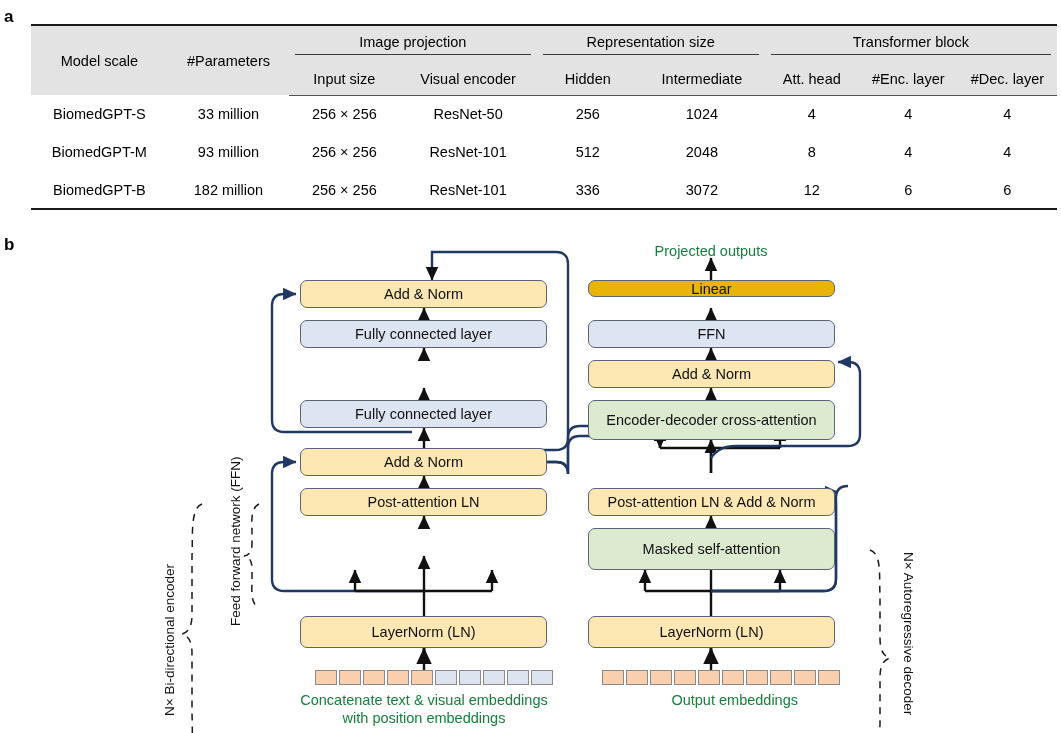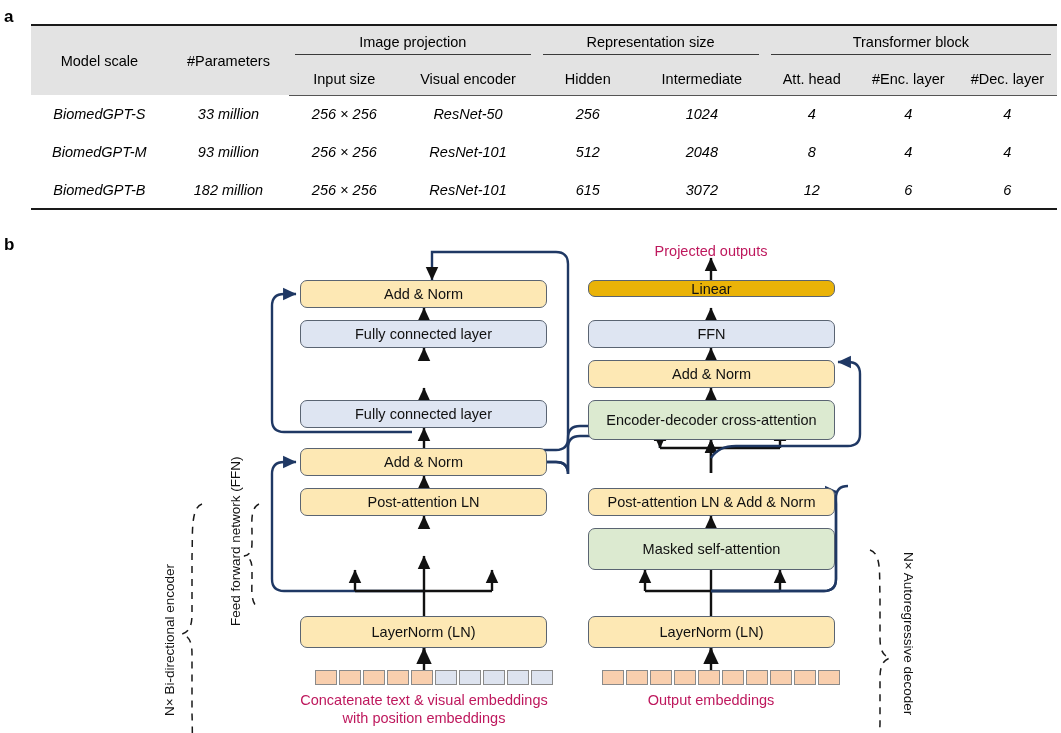--- a/index.html
+++ b/index.html
@@ -62,21 +62,21 @@
   }
   th.sub {
     height: 32px;
     background: #e3e3e3;
     padding-bottom: 4px;
   }
   th.rowspan2 {
     background: #e3e3e3;
     height: 61px;
   }
-  td.cell { height: 38px; font-style: italic; }
+  td.cell { height: 38px; }
   .c-model { width: 142px; }
   .c-param { width: 125px; }
   .c-input { width: 118px; }
   .c-enc   { width: 145px; }
   .c-hid   { width: 108px; }
   .c-int   { width: 130px; }
   .c-att   { width: 100px; }
   .c-encl  { width: 105px; }
   .c-decl  { width: 105px; }
 
@@ -115,21 +115,21 @@
   }
   .tok {
     width: 22px;
     height: 15px;
     border: 1px solid #8a8a8a;
   }
   .cap {
     position: absolute;
     font-size: 14.5px;
     text-align: center;
-    color: #be185d;
+    color: #15803d;
     line-height: 18px;
     z-index: 3;
   }
   .rot-label {
     position: absolute;
     font-size: 13.5px;
     color: #111;
     white-space: nowrap;
     transform-origin: 0 0;
     z-index: 3;
@@ -188,21 +188,21 @@
         <td class="cell">2048</td>
         <td class="cell">8</td>
         <td class="cell">4</td>
         <td class="cell">4</td>
       </tr>
       <tr>
         <td class="cell botline">BiomedGPT-B</td>
         <td class="cell botline">182 million</td>
         <td class="cell botline">256 × 256</td>
         <td class="cell botline">ResNet-101</td>
-        <td class="cell botline">615</td>
+        <td class="cell botline">336</td>
         <td class="cell botline">3072</td>
         <td class="cell botline">12</td>
         <td class="cell botline">6</td>
         <td class="cell botline">6</td>
       </tr>
     </tbody>
   </table>
 </div>
 
 <div id="diagram">
@@ -383,19 +383,19 @@
     <span class="tok" style="background:#f9cfae;"></span>
     <span class="tok" style="background:#f9cfae;"></span>
     <span class="tok" style="background:#f9cfae;"></span>
     <span class="tok" style="background:#f9cfae;"></span>
     <span class="tok" style="background:#f9cfae;"></span>
     <span class="tok" style="background:#f9cfae;"></span>
     <span class="tok" style="background:#f9cfae;"></span>
     <span class="tok" style="background:#f9cfae;"></span>
   </div>
 
-  <div class="cap" style="left:601px; top:455px; width:220px;">Output embeddings</div>
+  <div class="cap" style="left:578px; top:455px; width:220px;text-align:right;">Output embeddings</div>
 
   <div class="rot-label" style="left:162px; top:480px; transform: rotate(-90deg);">N× Bi-directional encoder</div>
   <div class="rot-label" style="left:228px; top:390px; transform: rotate(-90deg);">Feed forward network (FFN)</div>
   <div class="rot-label" style="left:916px; top:316px; transform: rotate(90deg);">N× Autoregressive decoder</div>
 
 </div>
 
 </body></html>

